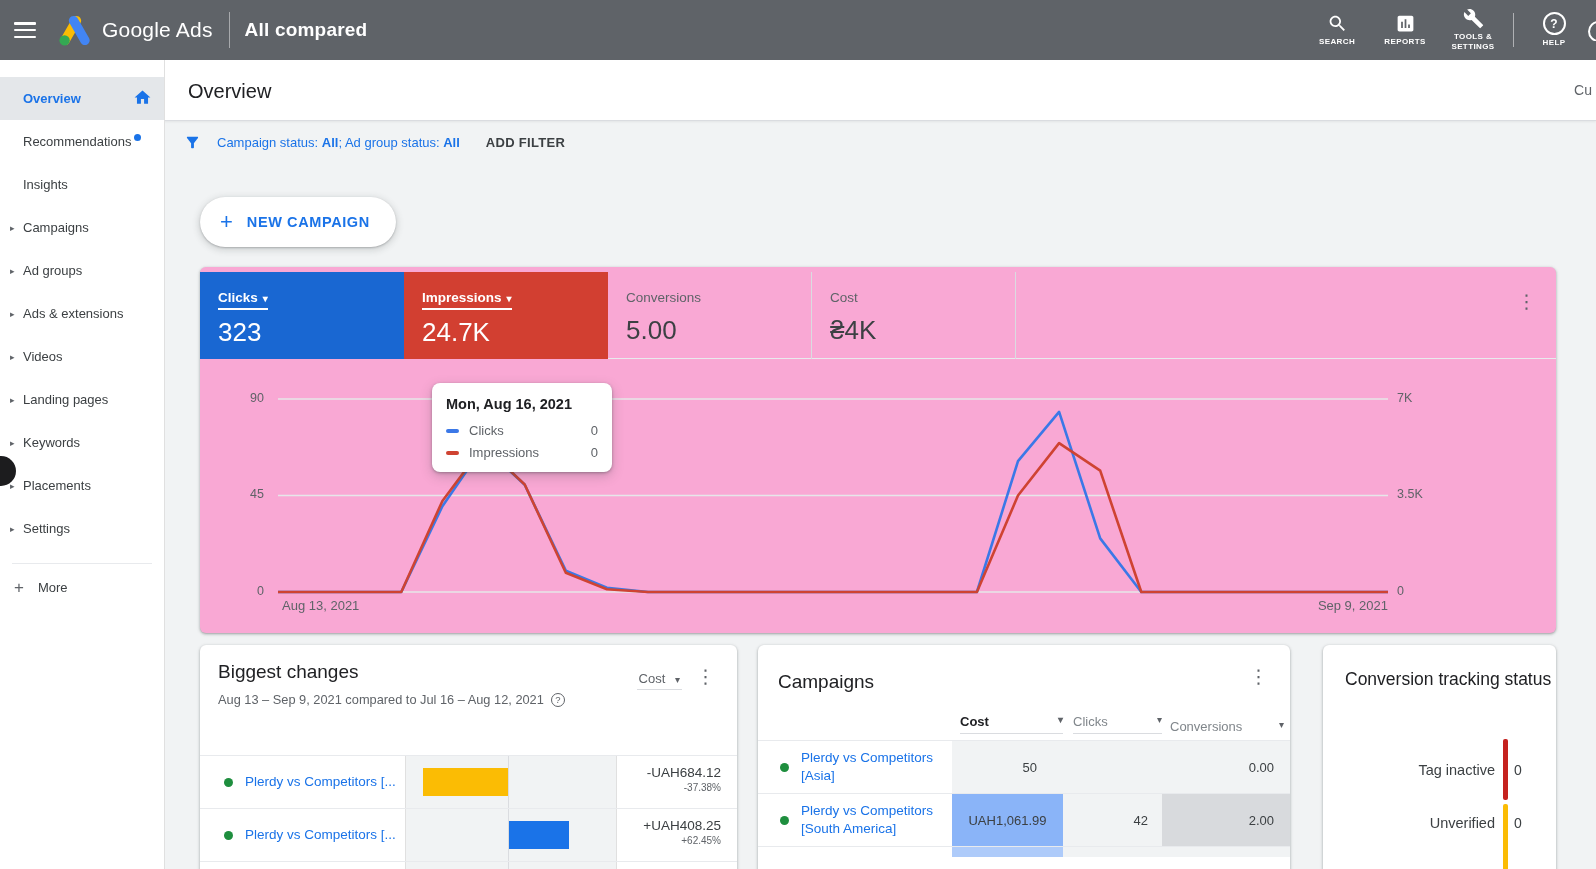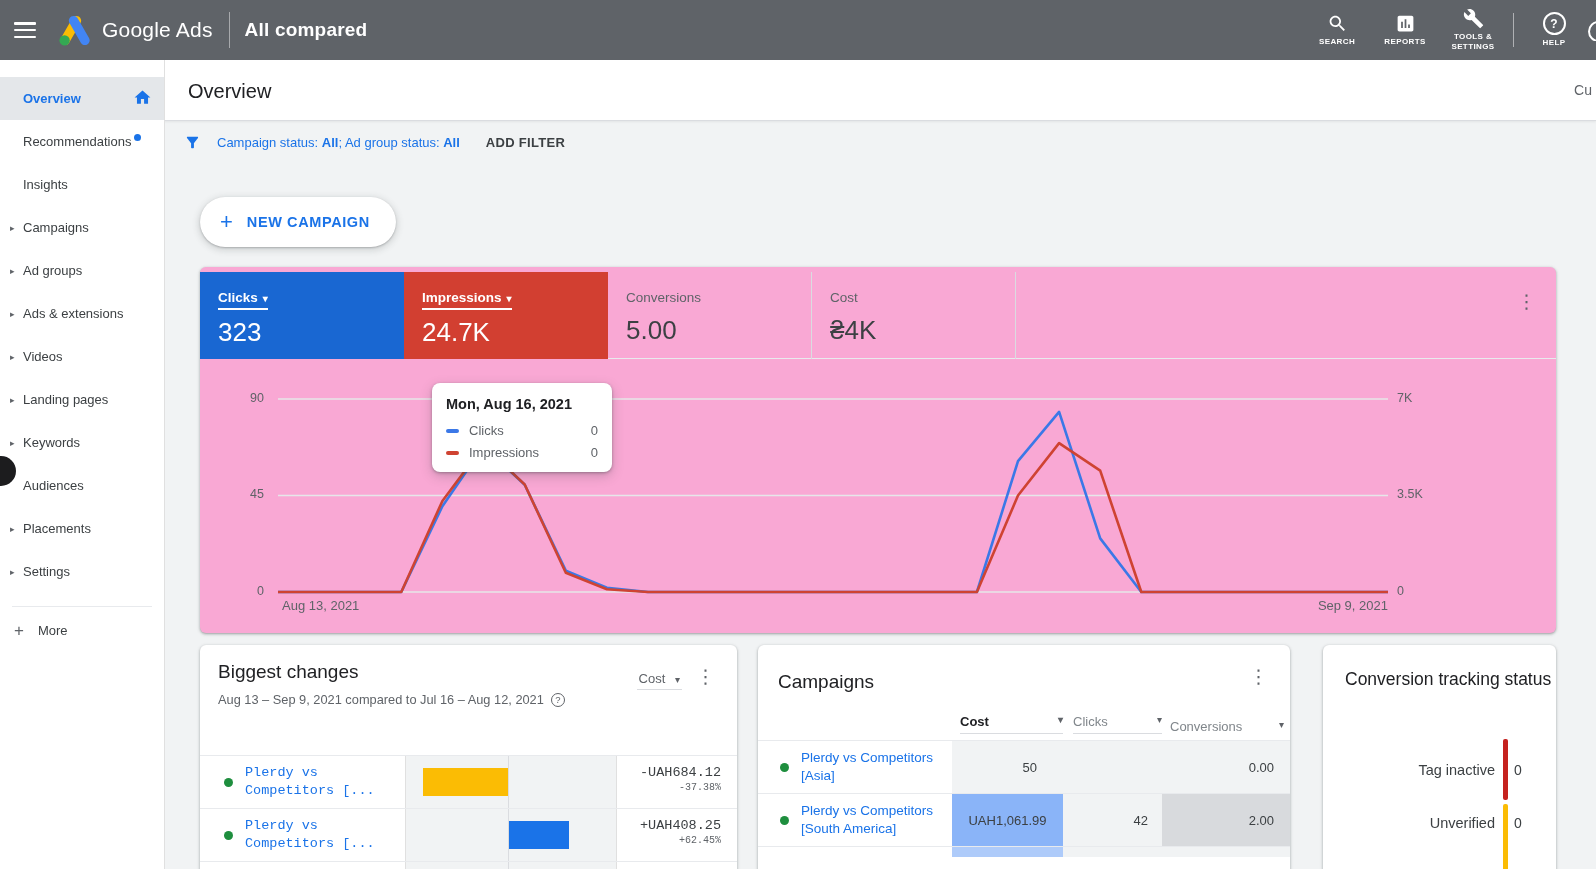--- a/index.html
+++ b/index.html
@@ -83,21 +83,21 @@
   .camp-card{left:758px;width:532px;}
   .ct-card{left:1323px;width:233px;}
   .card-title{position:absolute;font-size:19px;color:#202124;}
   .bc-title{left:18px;top:16px;}
   .bc-sub{position:absolute;left:18px;top:47px;font-size:12.8px;color:#5f6368;display:flex;align-items:center;}
   .q-circle{width:14px;height:14px;border:1.4px solid #5f6368;border-radius:50%;display:inline-flex;align-items:center;justify-content:center;
     font-size:9.5px;margin-left:7px;color:#5f6368;box-sizing:border-box;}
   .metric-dd{position:absolute;right:55px;top:26px;font-size:13px;color:#5f6368;border-bottom:1px solid #dadce0;padding:0 2px 3px 2px;cursor:pointer;}
   .bc-kebab{position:absolute;right:22px;top:22px;}
   .bc-table{position:absolute;left:0;top:110px;right:0;}
-  .bc-row{position:relative;height:52px;border-top:1px solid #e8eaed;display:flex;font-family:Liberation Mono, monospace;}
+  .bc-row{position:relative;height:52px;border-top:1px solid #e8eaed;display:flex;}
   .bc-name{width:205px;display:flex;align-items:center;padding-left:24px;box-sizing:border-box;}
   .gdot{width:9px;height:9px;border-radius:50%;background:#1e8e3e;margin-right:12px;flex:none;}
   .blink{color:#1a73e8;font-size:13.5px;cursor:pointer;line-height:1.35;}
   .bc-barcell{position:relative;width:210px;background:#f1f3f4;border-left:1px solid #e0e0e0;border-right:1px solid #e0e0e0;}
   .bc-center{position:absolute;left:102px;top:0;bottom:0;width:1px;background:#dadce0;}
   .delta-bar{position:absolute;top:12px;height:28px;}
   .bc-vals{flex:1;text-align:right;padding:9px 16px 0 0;}
   .bc-delta{font-size:13.5px;color:#3c4043;}
   .bc-pct{font-size:10px;color:#5f6368;margin-top:2px;}
   
@@ -216,23 +216,20 @@
       </div>
       <div class="side-item">
         <span class="caret">▸</span>
         <span class="side-label">Landing pages</span>
       </div>
       <div class="side-item">
         <span class="caret">▸</span>
         <span class="side-label">Keywords</span>
       </div>
       <div class="side-item">
-        <span class="side-label">Audiences</span>
-      </div>
-      <div class="side-item">
         <span class="caret">▸</span>
         <span class="side-label">Placements</span>
       </div>
       <div class="side-item">
         <span class="caret">▸</span>
         <span class="side-label">Settings</span>
       </div>
       <div class="side-divider"></div>
       <div class="side-more">
         <span class="plus">+</span>

